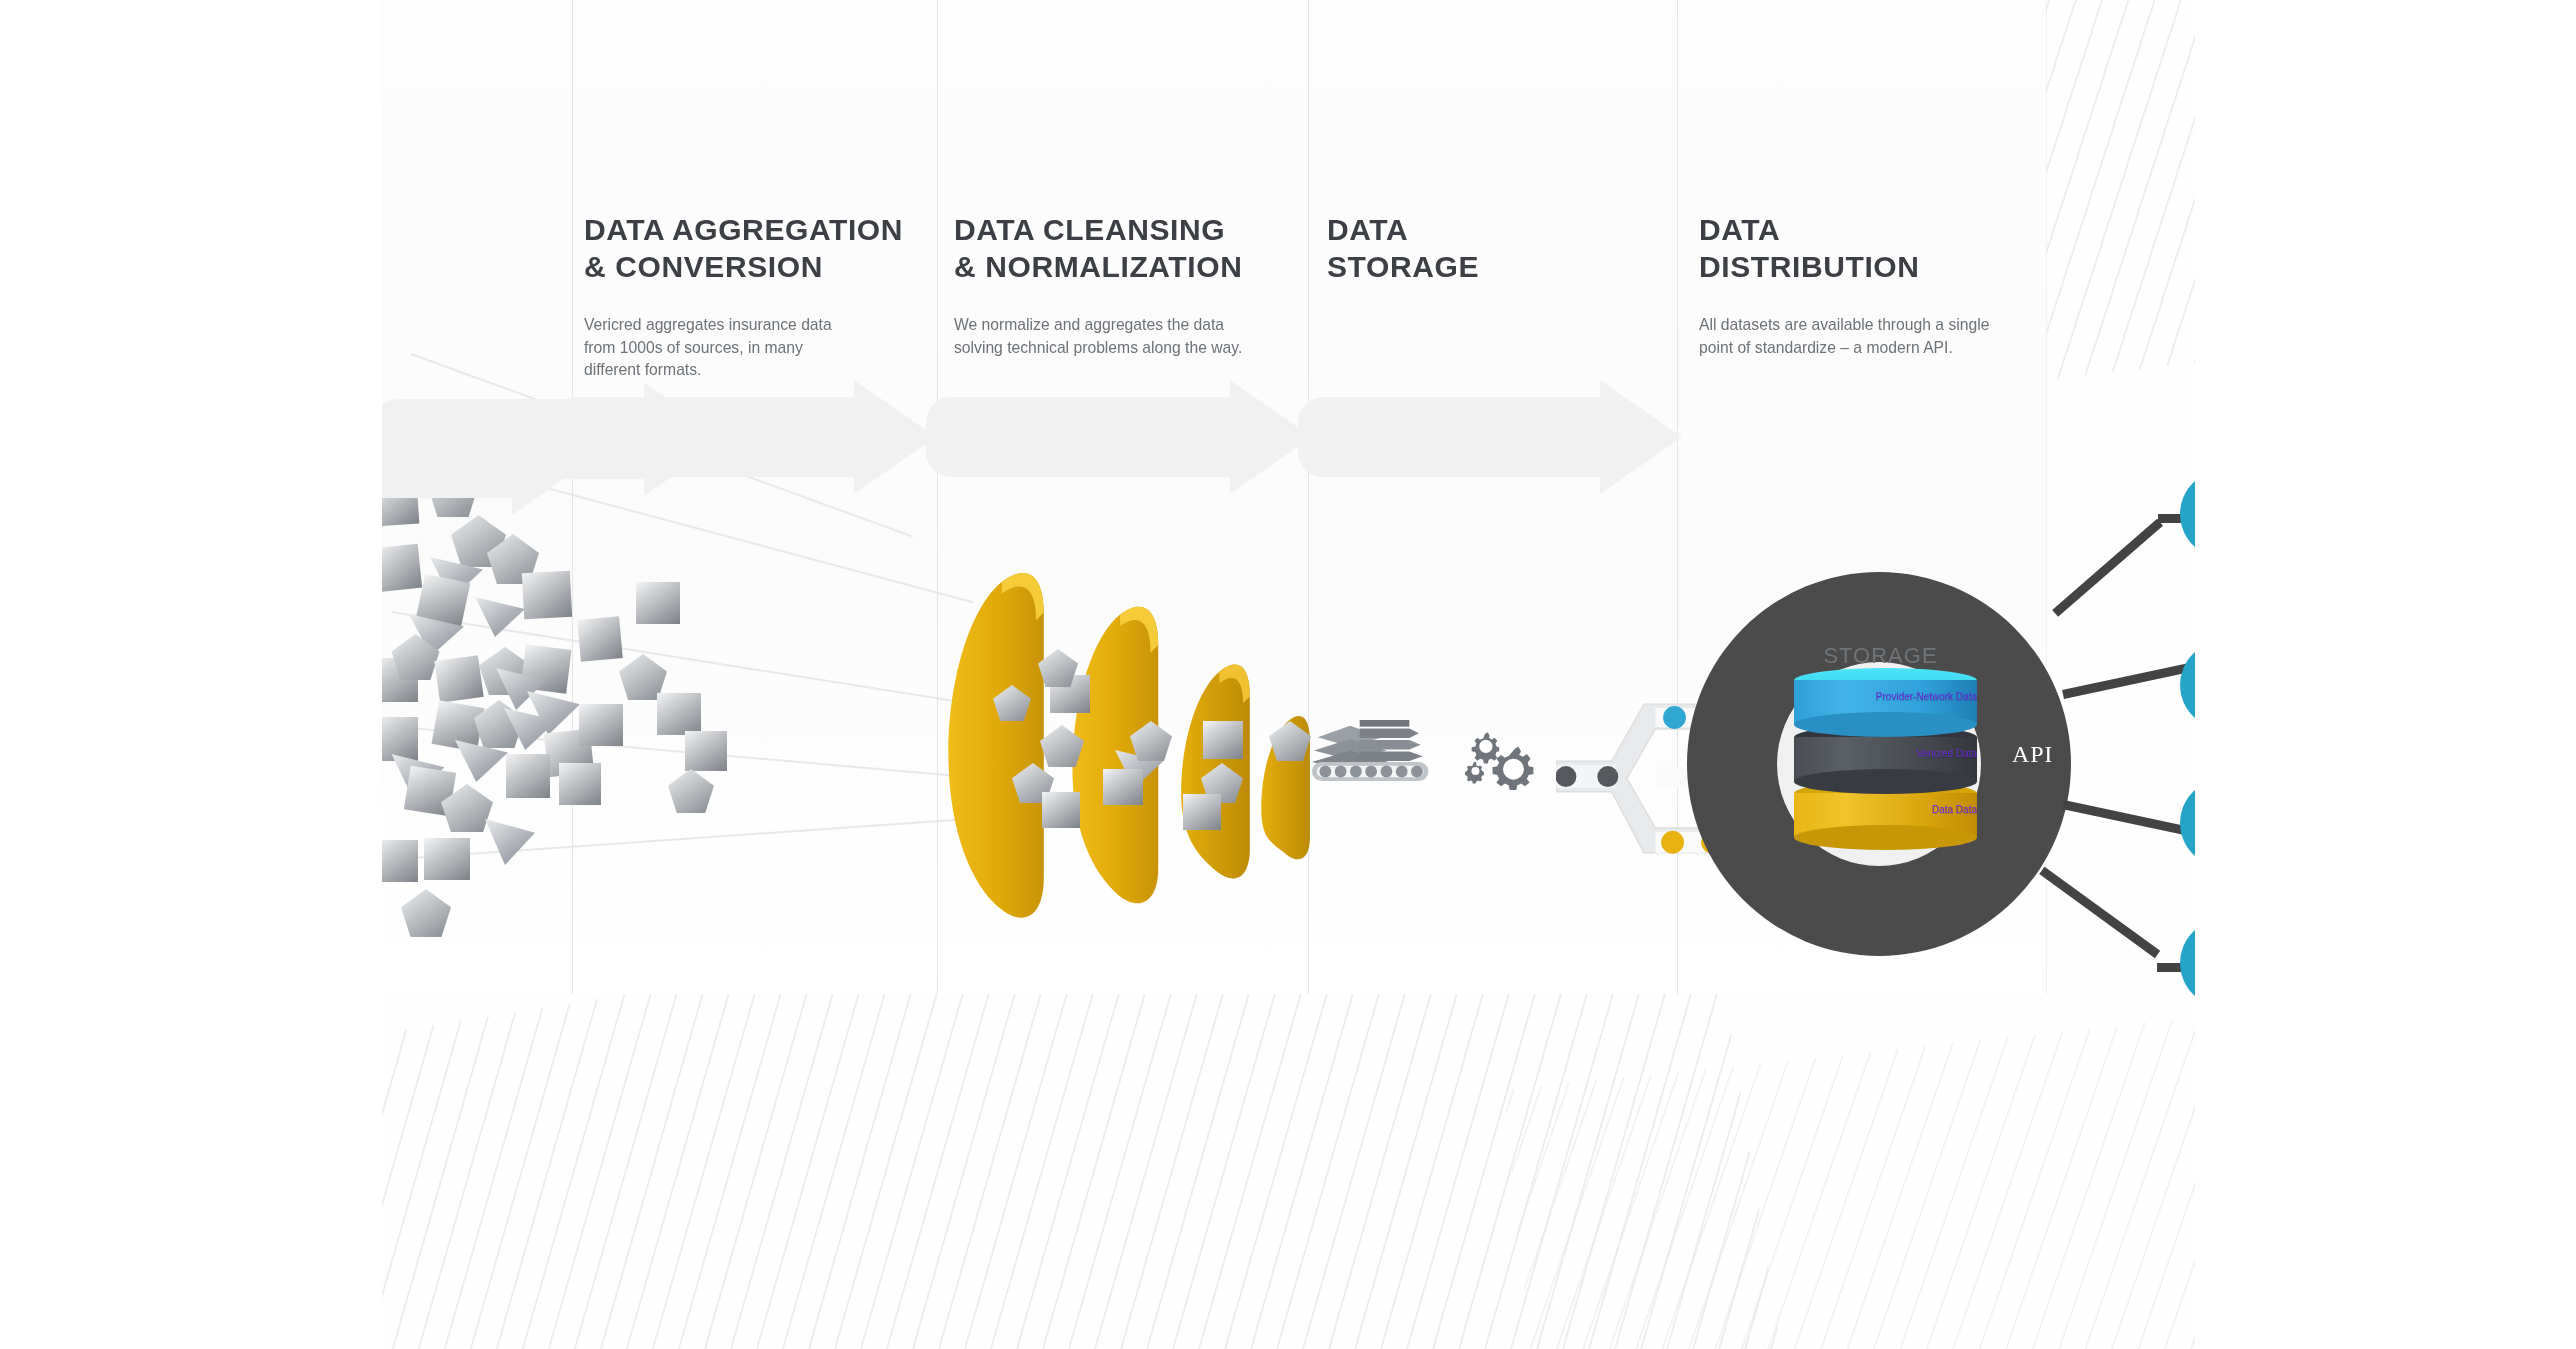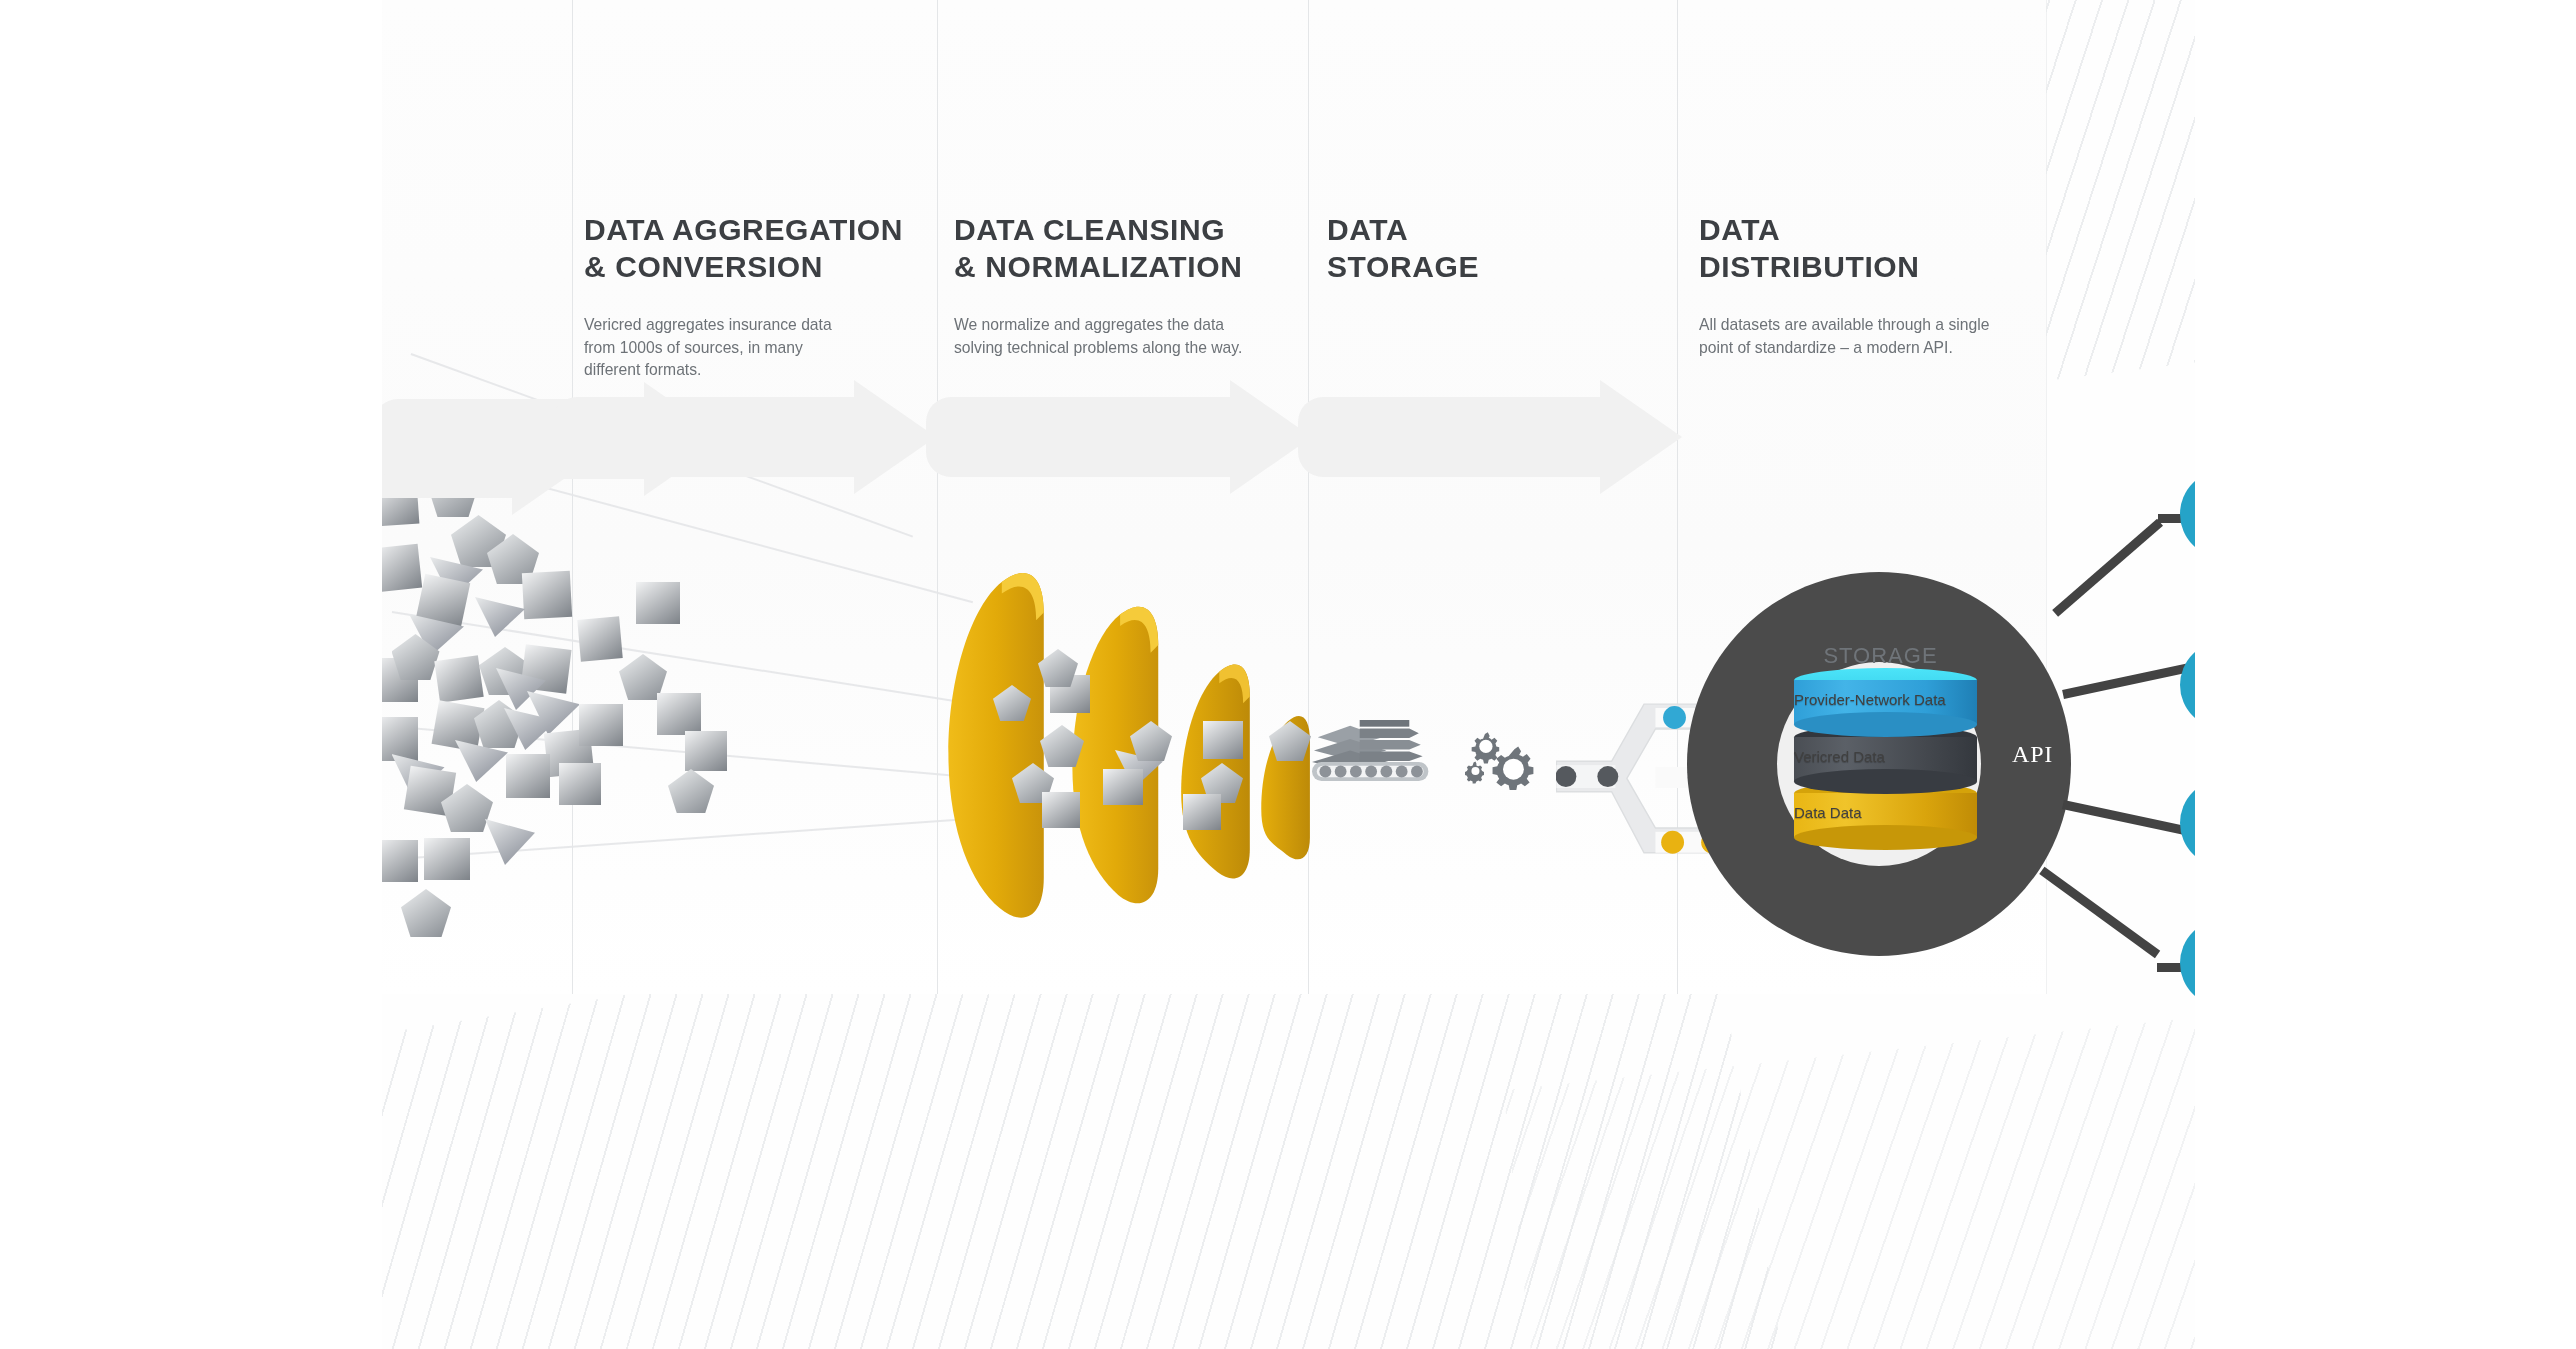--- a/index.html
+++ b/index.html
@@ -108,22 +108,22 @@
     border-radius:50%;
   }
   .layer .body {
     position:absolute; left:0; top:12.4px; width:183px; height:44px;
   }
   .layer .bot {
     position:absolute; left:0; top:44px; width:183px; height:25px;
     border-radius:50%;
   }
   .layer .lbl {
-    position:absolute; left:0; top:23px; width:183px; text-align:left;
-    color:#404040; font-size:15px; z-index:5; text-shadow:0 1px 1px rgba(0,0,0,.25);
+    position:absolute; left:0; top:23px; width:183px; text-align:right;
+    color:#6d28d9; font-size:10px; z-index:5; text-shadow:0 1px 1px rgba(0,0,0,.25);
   }
 
   
   .distitem { position:absolute; left:1798px; width:401px; height:88px; }
   .bubble {
     position:absolute; left:0; top:0; width:88px; height:88px;
     border-radius:50%; background:#25a3c8;
   }
   .conn { position:absolute; background:#434343; }
 </style>

